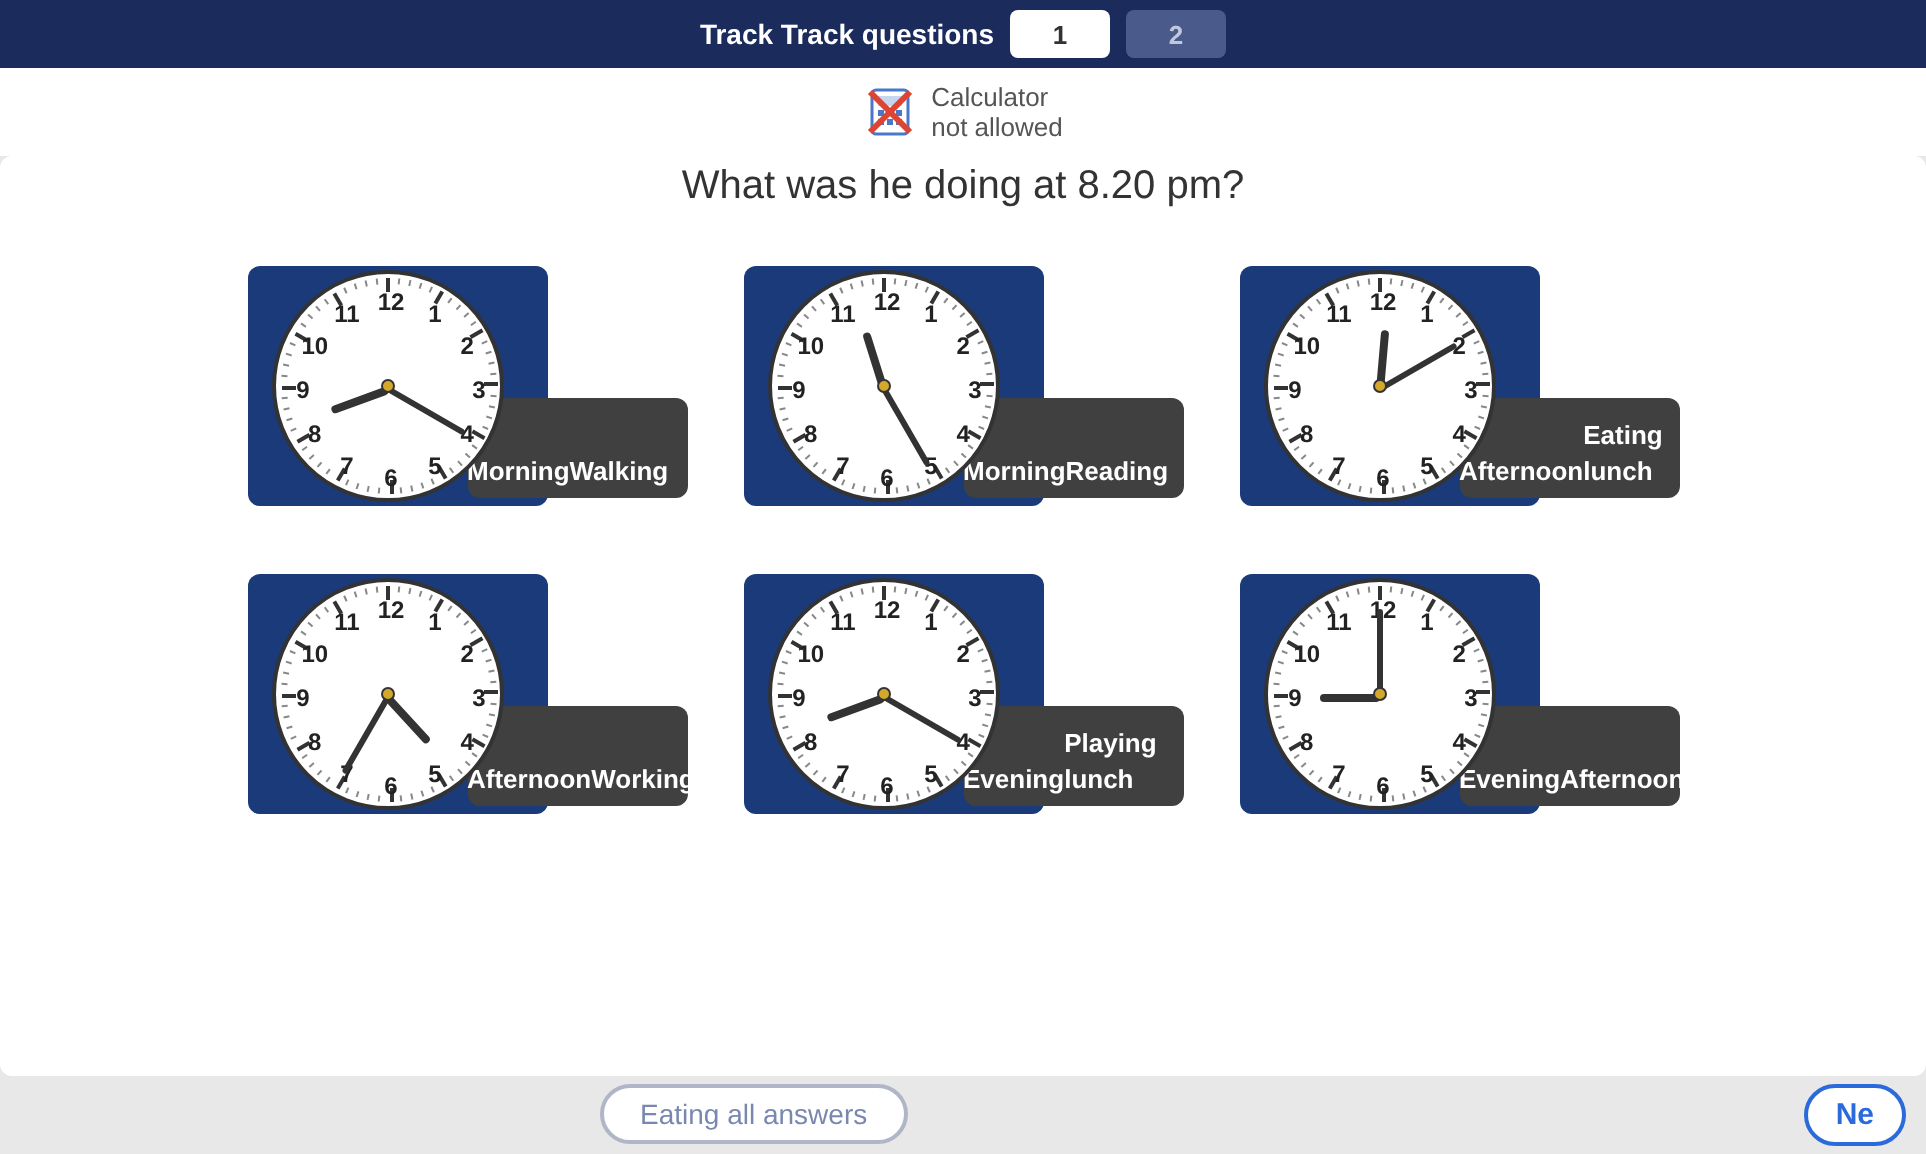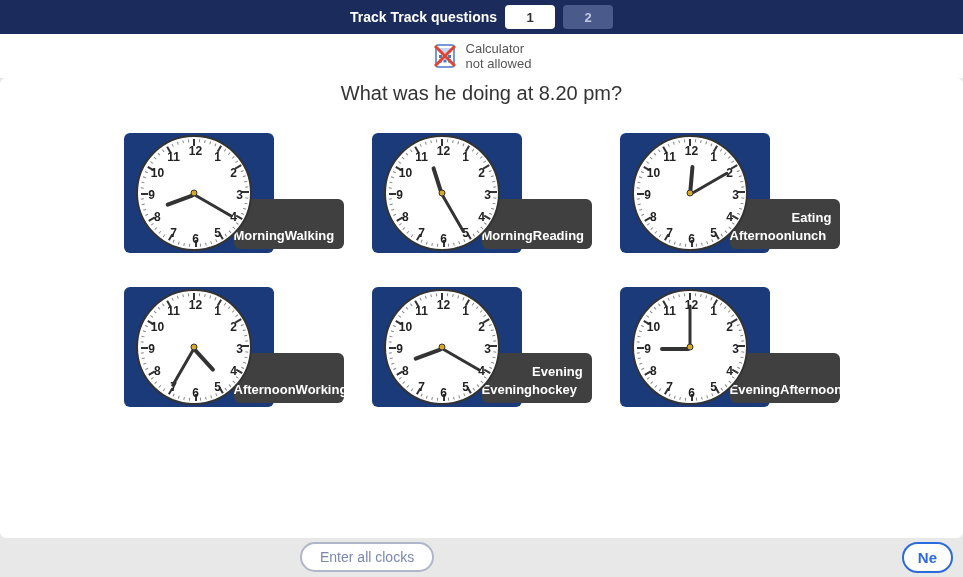--- a/index.html
+++ b/index.html
@@ -557,21 +557,21 @@
           <div class="num" style="left: 36px; top: 19.8949px;">11</div>
           <div class="hand hour" style="transform: rotate(47.5deg);"></div>
           <div class="hand minute" style="transform: rotate(120deg);"></div>
           <div class="center-dot"></div>
         </div>
       </div>
       <div class="card">
         <div class="card-bg"></div>
         <div class="card-label">
           <div>Evening</div>
-          <div>Evening hockey</div>
+          <div>Playing lunch</div>
         </div>
         <div class="clock">
           <div class="tick" style="transform: rotate(0deg) translate(-50%, -54px); height: 7px; width: 2px;"></div>
           <div class="tick" style="transform: rotate(6deg) translate(-50%, -54px); height: 3px; width: 1px; background: rgb(136, 136, 136);"></div>
           <div class="tick" style="transform: rotate(12deg) translate(-50%, -54px); height: 3px; width: 1px; background: rgb(136, 136, 136);"></div>
           <div class="tick" style="transform: rotate(18deg) translate(-50%, -54px); height: 3px; width: 1px; background: rgb(136, 136, 136);"></div>
           <div class="tick" style="transform: rotate(24deg) translate(-50%, -54px); height: 3px; width: 1px; background: rgb(136, 136, 136);"></div>
           <div class="tick" style="transform: rotate(30deg) translate(-50%, -54px); height: 7px; width: 2px;"></div>
           <div class="tick" style="transform: rotate(36deg) translate(-50%, -54px); height: 3px; width: 1px; background: rgb(136, 136, 136);"></div>
           <div class="tick" style="transform: rotate(42deg) translate(-50%, -54px); height: 3px; width: 1px; background: rgb(136, 136, 136);"></div>
@@ -725,15 +725,15 @@
           <div class="num" style="left: 36px; top: 19.8949px;">11</div>
           <div class="hand hour" style="transform: rotate(180deg);"></div>
           <div class="hand minute" style="transform: rotate(-90deg);"></div>
           <div class="center-dot"></div>
         </div>
       </div>
     </div>
 </div>
 
 <div class="footer">
-  <span class="answer-pill">Enter all clocks</span>
+  <span class="answer-pill">Eating all answers</span>
   <span class="next-btn">Ne</span>
 </div>
 
 </body></html>

